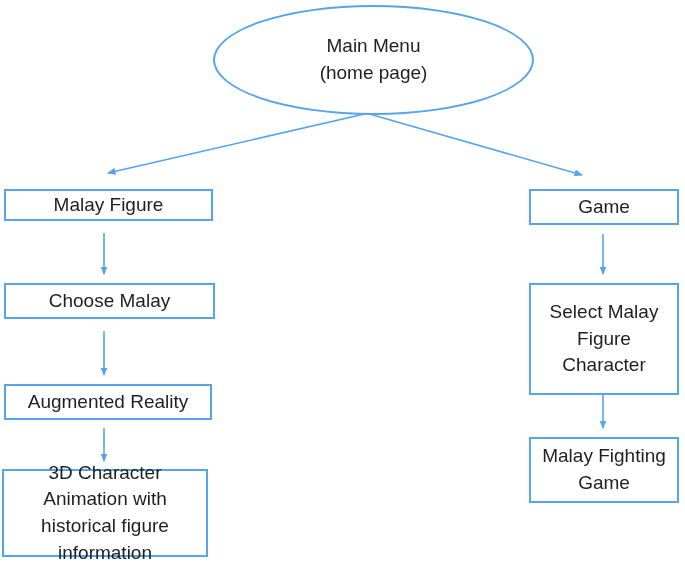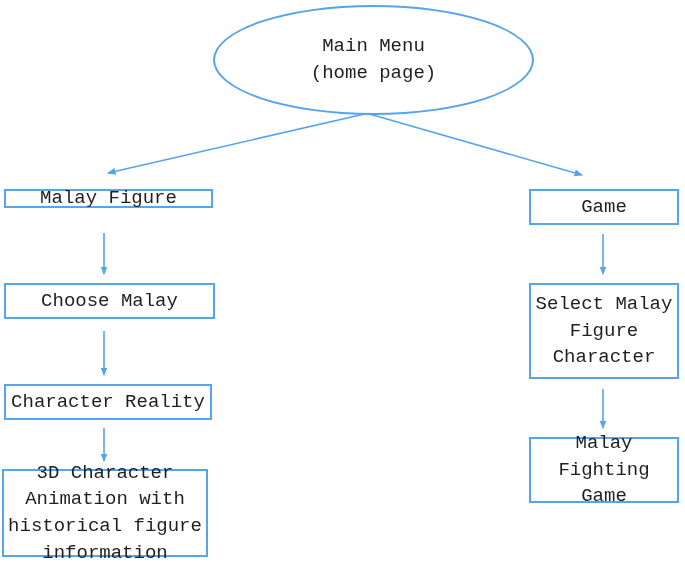--- a/index.html
+++ b/index.html
@@ -2,21 +2,21 @@
 <html style="--accent: #55a4ec; --text: #1f1f1f; --bg: #ffffff;"><head>
 <meta charset="utf-8">
 <style>
   :root { --accent: #55a4ec; --text: #1f1f1f; --bg: #ffffff; }
   html, body { margin: 0; padding: 0; background: var(--bg); }
   .canvas {
     position: relative;
     width: 685px;
     height: 588px;
     background: var(--bg);
-    font-family: Liberation Mono, monospace;
+    font-family: Liberation Sans, sans-serif;
     color: var(--text);
     overflow: hidden;
   }
   .connectors {
     position: absolute;
     left: 0; top: 0;
     width: 685px; height: 588px;
     display: block;
   }
   .connectors line { stroke: var(--accent); stroke-width: 1.6; }
@@ -29,26 +29,26 @@
     align-items: center;
     justify-content: center;
     text-align: center;
     font-size: 19px;
     line-height: 1.4;
   }
   .node span { white-space: pre-line; }
   .ellipse { border-radius: 50%; }
   
   #node-main-menu        { left: 213px; top: 5px;   width: 321px; height: 110px; }
-  #node-malay-figure     { left: 4px;   top: 189px; width: 209px; height: 19px; }
+  #node-malay-figure     { left: 4px;   top: 189px; width: 209px; height: 32px; }
   #node-choose-malay     { left: 4px;   top: 283px; width: 211px; height: 36px; }
   #node-augmented-reality{ left: 4px;   top: 384px; width: 208px; height: 36px; }
   #node-character-info   { left: 2px;   top: 469px; width: 206px; height: 88px; }
   #node-game             { left: 529px; top: 189px; width: 150px; height: 36px; }
-  #node-select-character { left: 529px; top: 283px; width: 150px; height: 96px; }
+  #node-select-character { left: 529px; top: 283px; width: 150px; height: 112px; }
   #node-play-game        { left: 529px; top: 437px; width: 150px; height: 66px; }
 </style>
 </head>
 <body>
 
 <div class="canvas">
 
   <svg class="connectors" viewBox="0 0 685 588" xmlns="http://www.w3.org/2000/svg">
     <defs>
       <marker id="ah" markerWidth="9" markerHeight="8" refX="7.5" refY="4" orient="auto" markerUnits="userSpaceOnUse">
@@ -71,21 +71,21 @@
 
   <div id="node-malay-figure" class="node">
     <span>Malay Figure</span>
   </div>
 
   <div id="node-choose-malay" class="node">
     <span>Choose Malay</span>
   </div>
 
   <div id="node-augmented-reality" class="node">
-    <span>Character Reality</span>
+    <span>Augmented Reality</span>
   </div>
 
   <div id="node-character-info" class="node">
     <span>3D Character
 Animation with
 historical figure
 information</span>
   </div>
 
   <div id="node-game" class="node">

